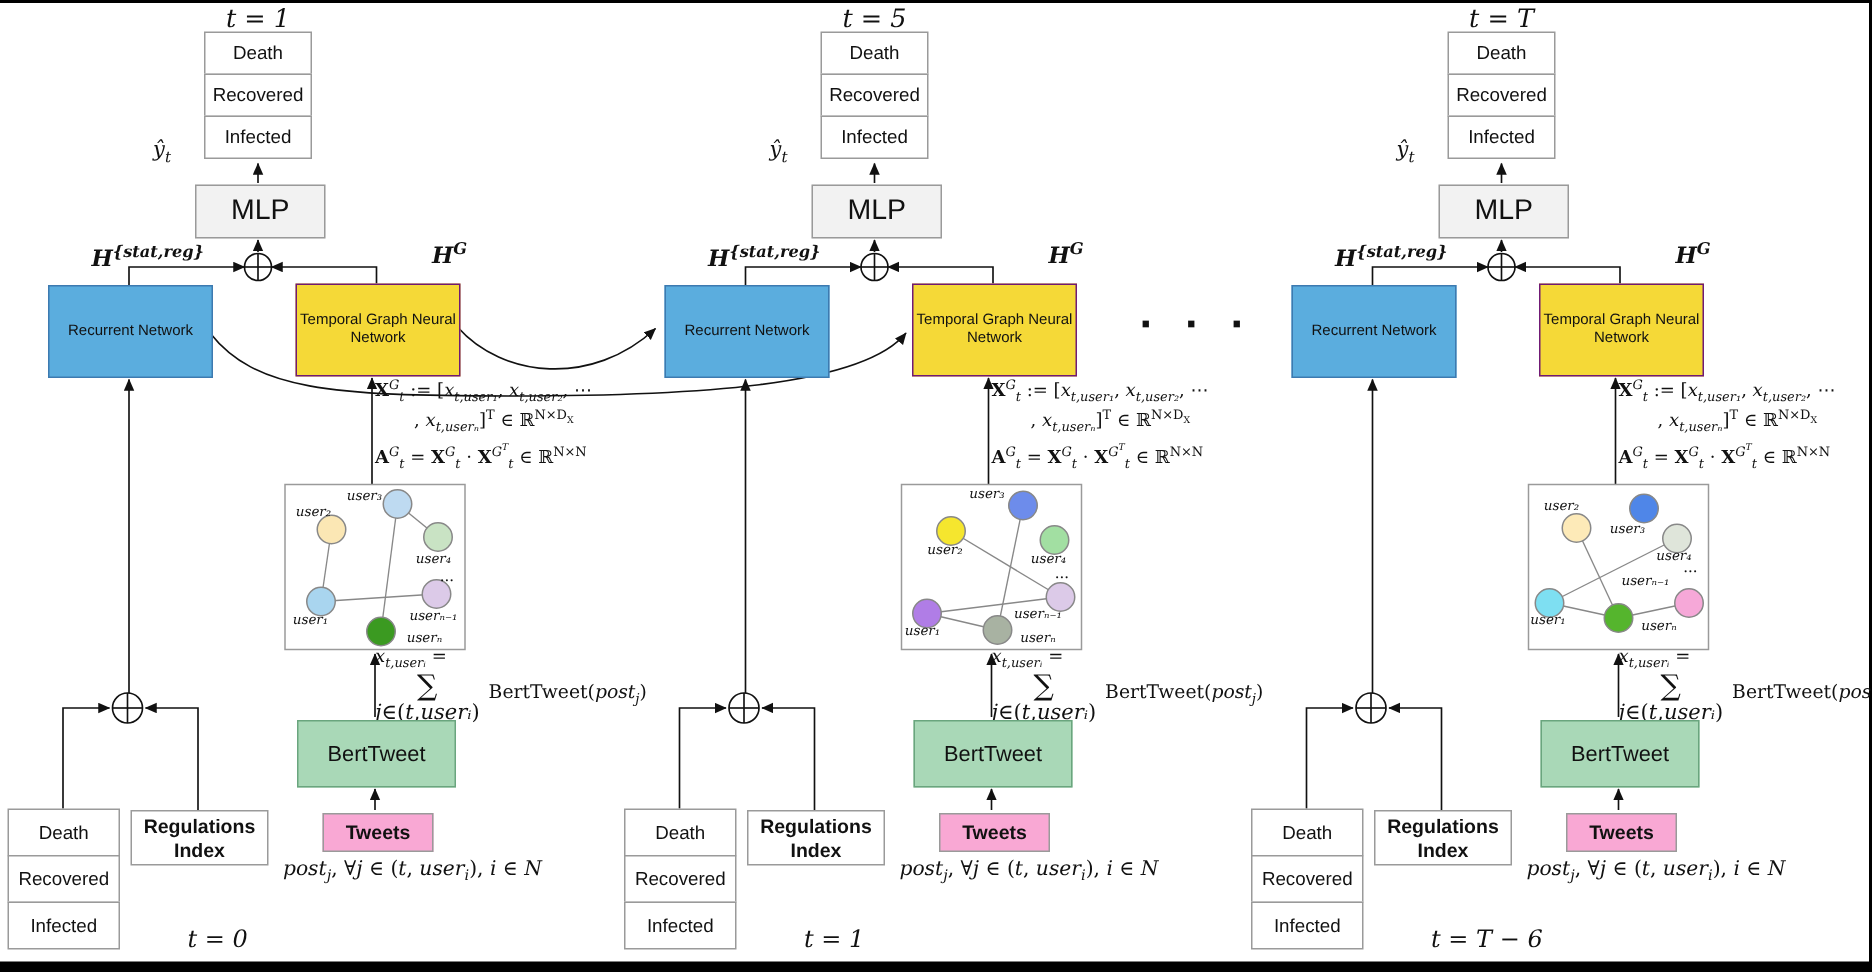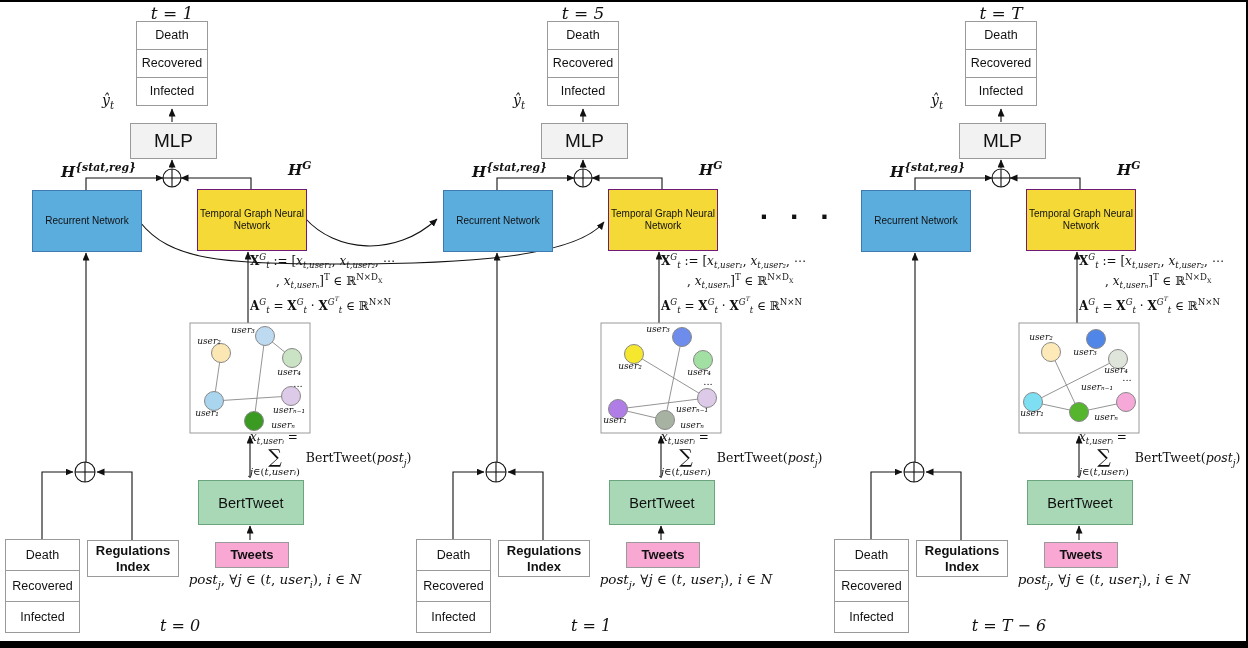--- a/index.html
+++ b/index.html
@@ -9,21 +9,21 @@
   }
   .top-line   { position:absolute; left:0; top:0; width:1248px; height:2px; background:#000; }
   .bottom-bar { position:absolute; left:0; top:641px; width:1248px; height:7px; background:#000; }
   .right-line { position:absolute; left:1246px; top:0; width:2px; height:648px; background:#000; }
 
   .diagram-svg { position:absolute; left:0; top:0; z-index:1; }
   .column { position:absolute; top:0; width:440px; height:480px; z-index:2; }
 
   .t-top    { position:absolute; left:116px; top:3px;  width:112px; text-align:center;
               font:italic 17px "DejaVu Serif", serif; }
-  .t-bottom { position:absolute; left:125px; top:616px; width:110px; text-align:center;
+  .t-bottom { position:absolute; left:125px; top:616px; width:110px; 
               font:italic 16px "DejaVu Serif", serif; }
 
   .pred-stack { position:absolute; left:136px; top:22px; width:72px; }
   .pred-stack .cell { height:27px; border:1px solid #9a9a9a; margin-top:-1px; background:#fff;
               font-size:12.5px; line-height:27px; text-align:center; }
   .yhat { position:absolute; left:102px; top:60px; width:32px; text-align:left;
               font:italic 14px "DejaVu Serif", serif;margin-top:32px; }
 
   .mlp-box { position:absolute; left:130px; top:123px; width:85px; height:34px;
               background:#f2f2f2; border:1px solid #9a9a9a; text-align:center;
@@ -44,21 +44,21 @@
               font:12px "DejaVu Serif", "DejaVu Sans", serif; line-height:1.35; }
   .formulas .f2 { padding-left:26px; }
   .formulas .f3 { margin-top:3px; }
   .formulas b { font-weight:bold; }
 
   .sum-formula { position:absolute; left:250px; top:430px; width:180px;
               font:12px "DejaVu Serif", "DejaVu Sans", serif; }
   .sum-row  { display:flex; align-items:center; margin-top:1px; }
   .sigma-block { display:flex; flex-direction:column; align-items:center; }
   .sigma    { font-size:19px; line-height:1; }
-  .sigma-sub{ font-size:10px; }
+  .sigma-sub{ font-size:14px; }
   .sum-rhs  { font-size:12.5px; margin-left:6px; margin-top:-8px; }
 
   .bert-box { position:absolute; left:198px; top:480px; width:104px; height:43px;
               background:#a9d8b7; border:1px solid #6aa57e; display:flex;
               align-items:center; justify-content:center; font-size:14.5px; }
 
   .input-stack { position:absolute; left:5px; top:540px; width:75px; }
   .input-stack .cell { height:30px; border:1px solid #9a9a9a; margin-top:-1px; background:#fff;
               font-size:12.5px; line-height:30px; text-align:center; }
 

